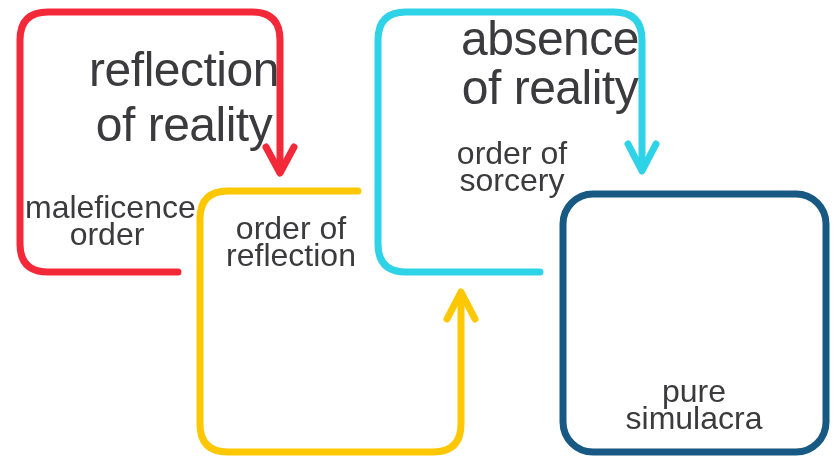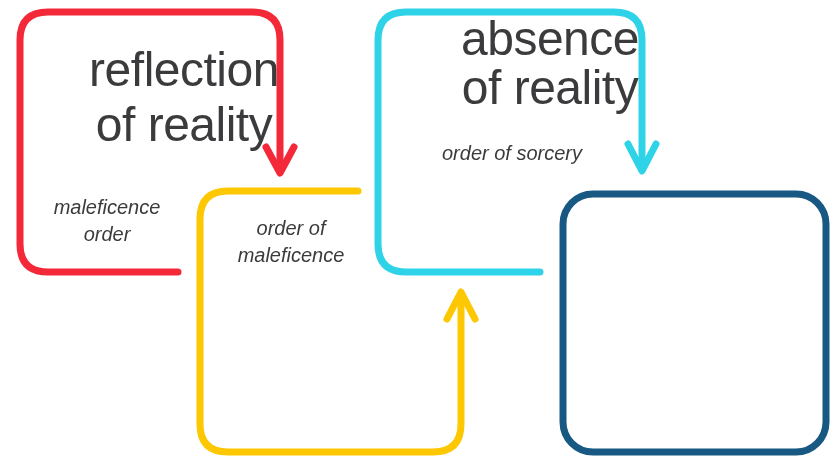--- a/index.html
+++ b/index.html
@@ -23,22 +23,21 @@
     white-space: pre-line;
   }
   .title {
     font-weight: normal;
     font-size: 48px;
     line-height: 53px;
     letter-spacing: -0.5px;
     margin-left: 39px;
   }
   .subtitle {
-    font-style: italic;
-    font-size: 20px;
+    font-size: 32px;
     line-height: 27px;
   }
   
   .t1 { left: 16px;  top: 42px;  width: 258px; line-height: 55px; }
   .s1 { left: 25px;  top: 194px; width: 164px; }
   
   .s2 { left: 206px; top: 215px; width: 170px; }
   .t2 { left: 204px; top: 299px; width: 254px; }
   
   .t3 { left: 386px; top: 14px;  width: 250px; line-height: 49px; }
@@ -65,20 +64,21 @@
 
     <rect stroke-width="7" x="563" y="194" width="263" height="258" rx="30" stroke="#175983"></rect>
   </svg>
 
   <div class="label title t1">reflection
 of reality</div>
   <div class="label subtitle s1">maleficence
 order</div>
 
   <div class="label subtitle s2">order of
-maleficence</div>
+reflection</div>
 
   <div class="label title t3">absence
 of reality</div>
   <div class="label subtitle s3">order of sorcery</div>
 
+  <div class="label subtitle s4">pure simulacra</div>
 
 </div>
 
 </body></html>

